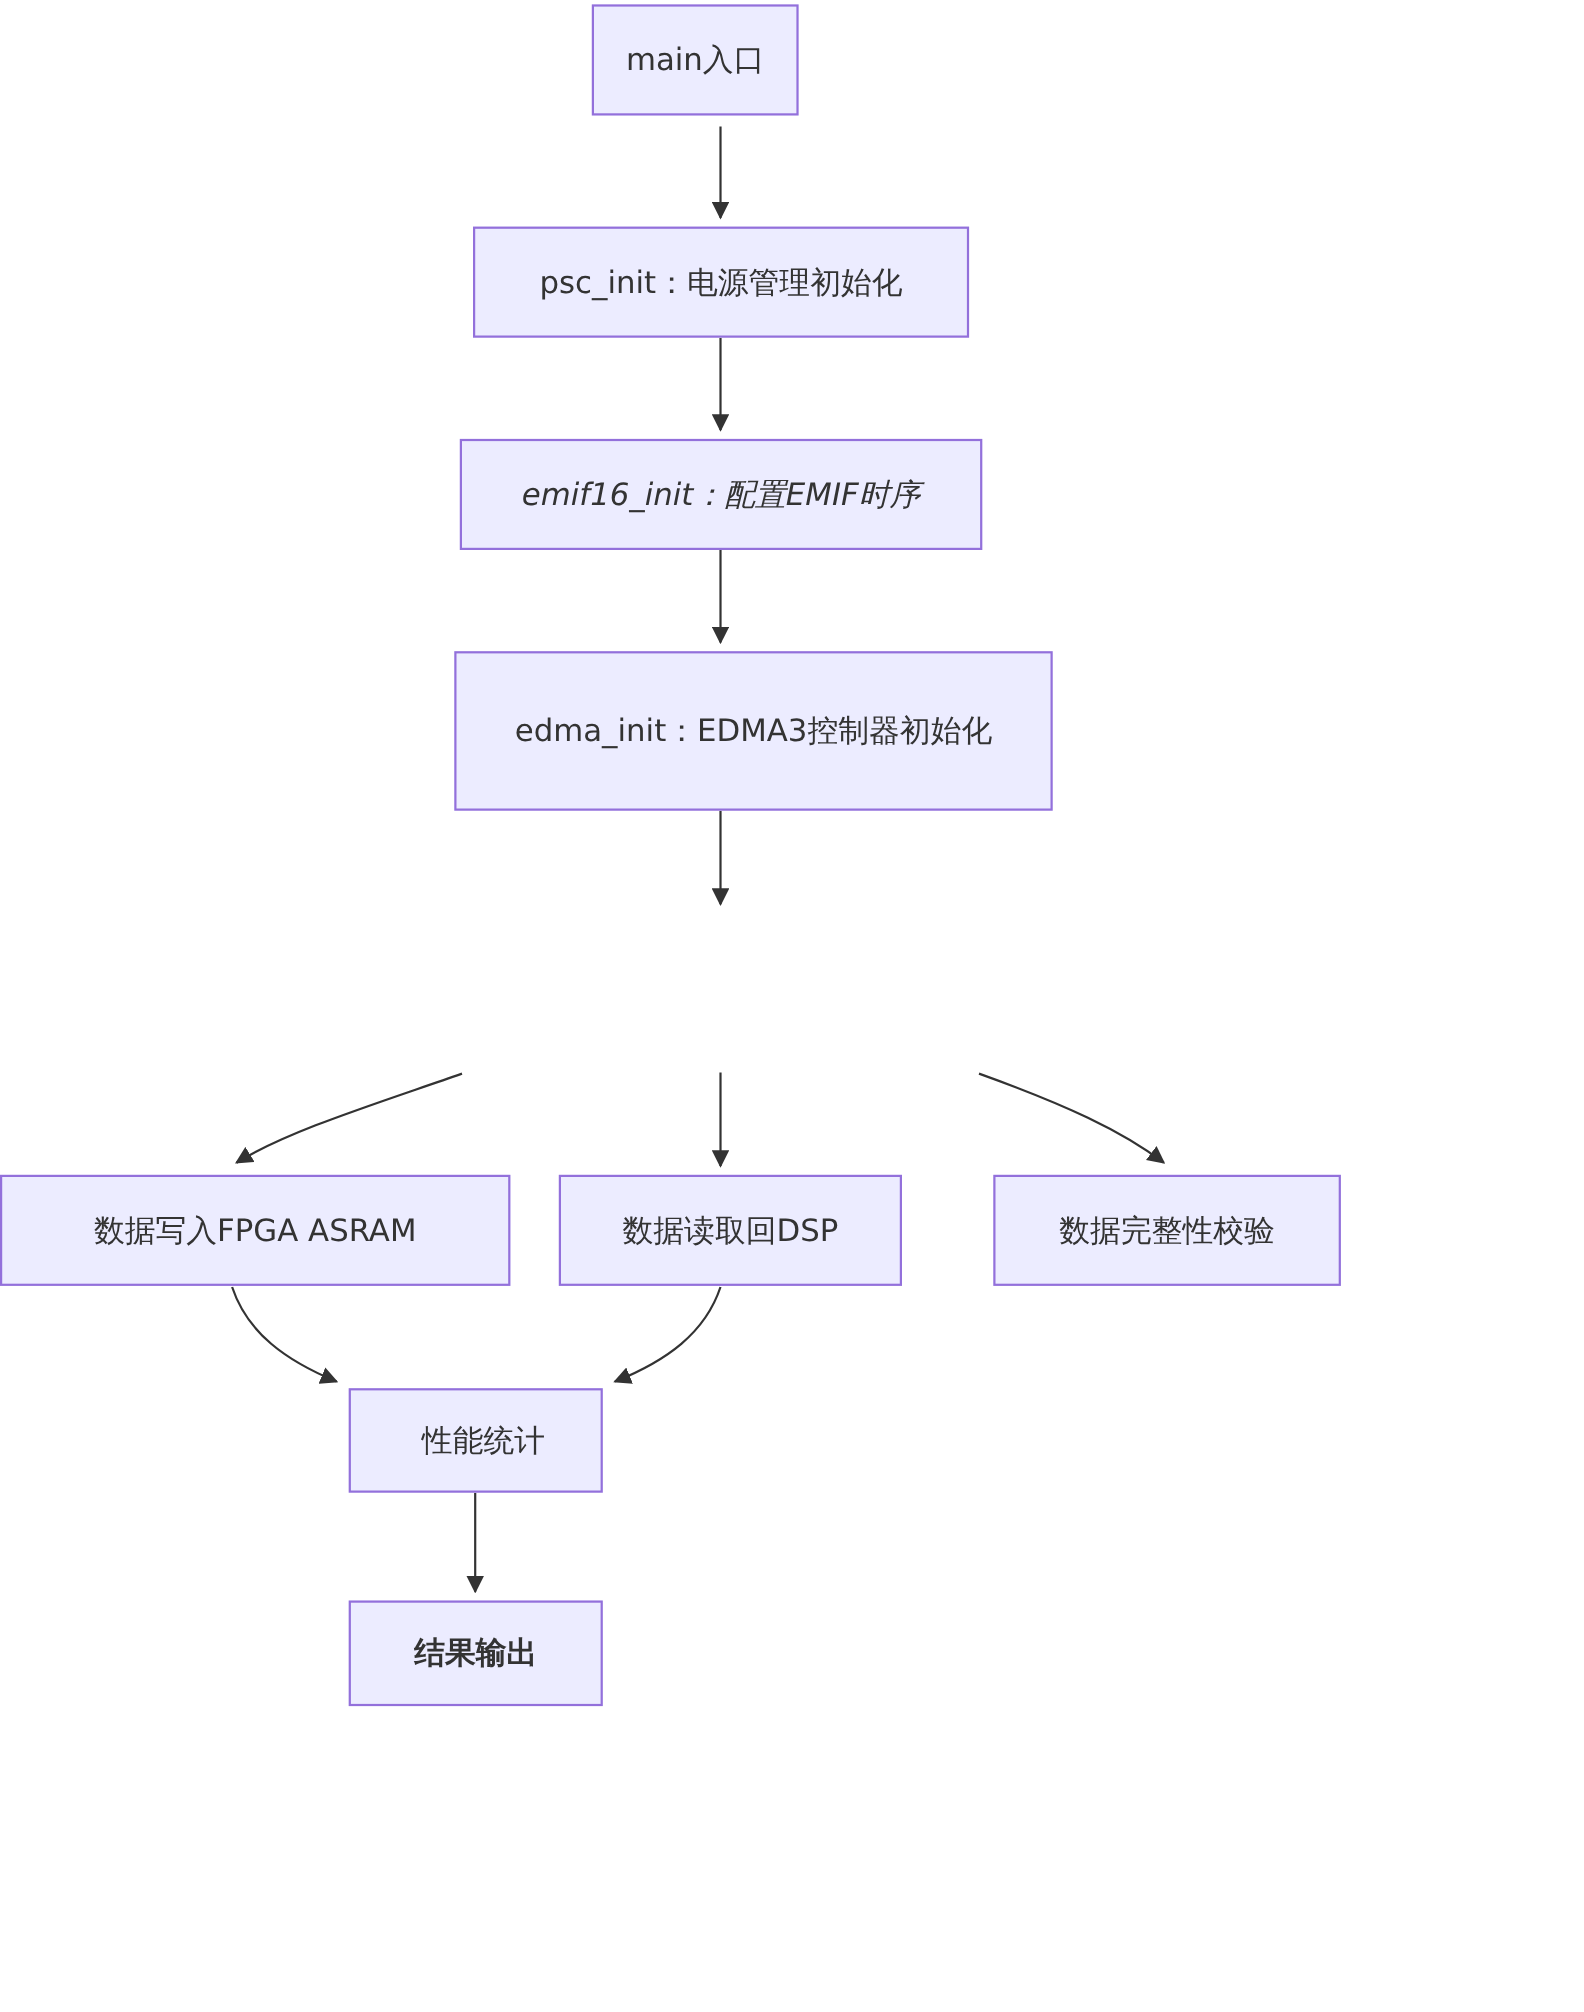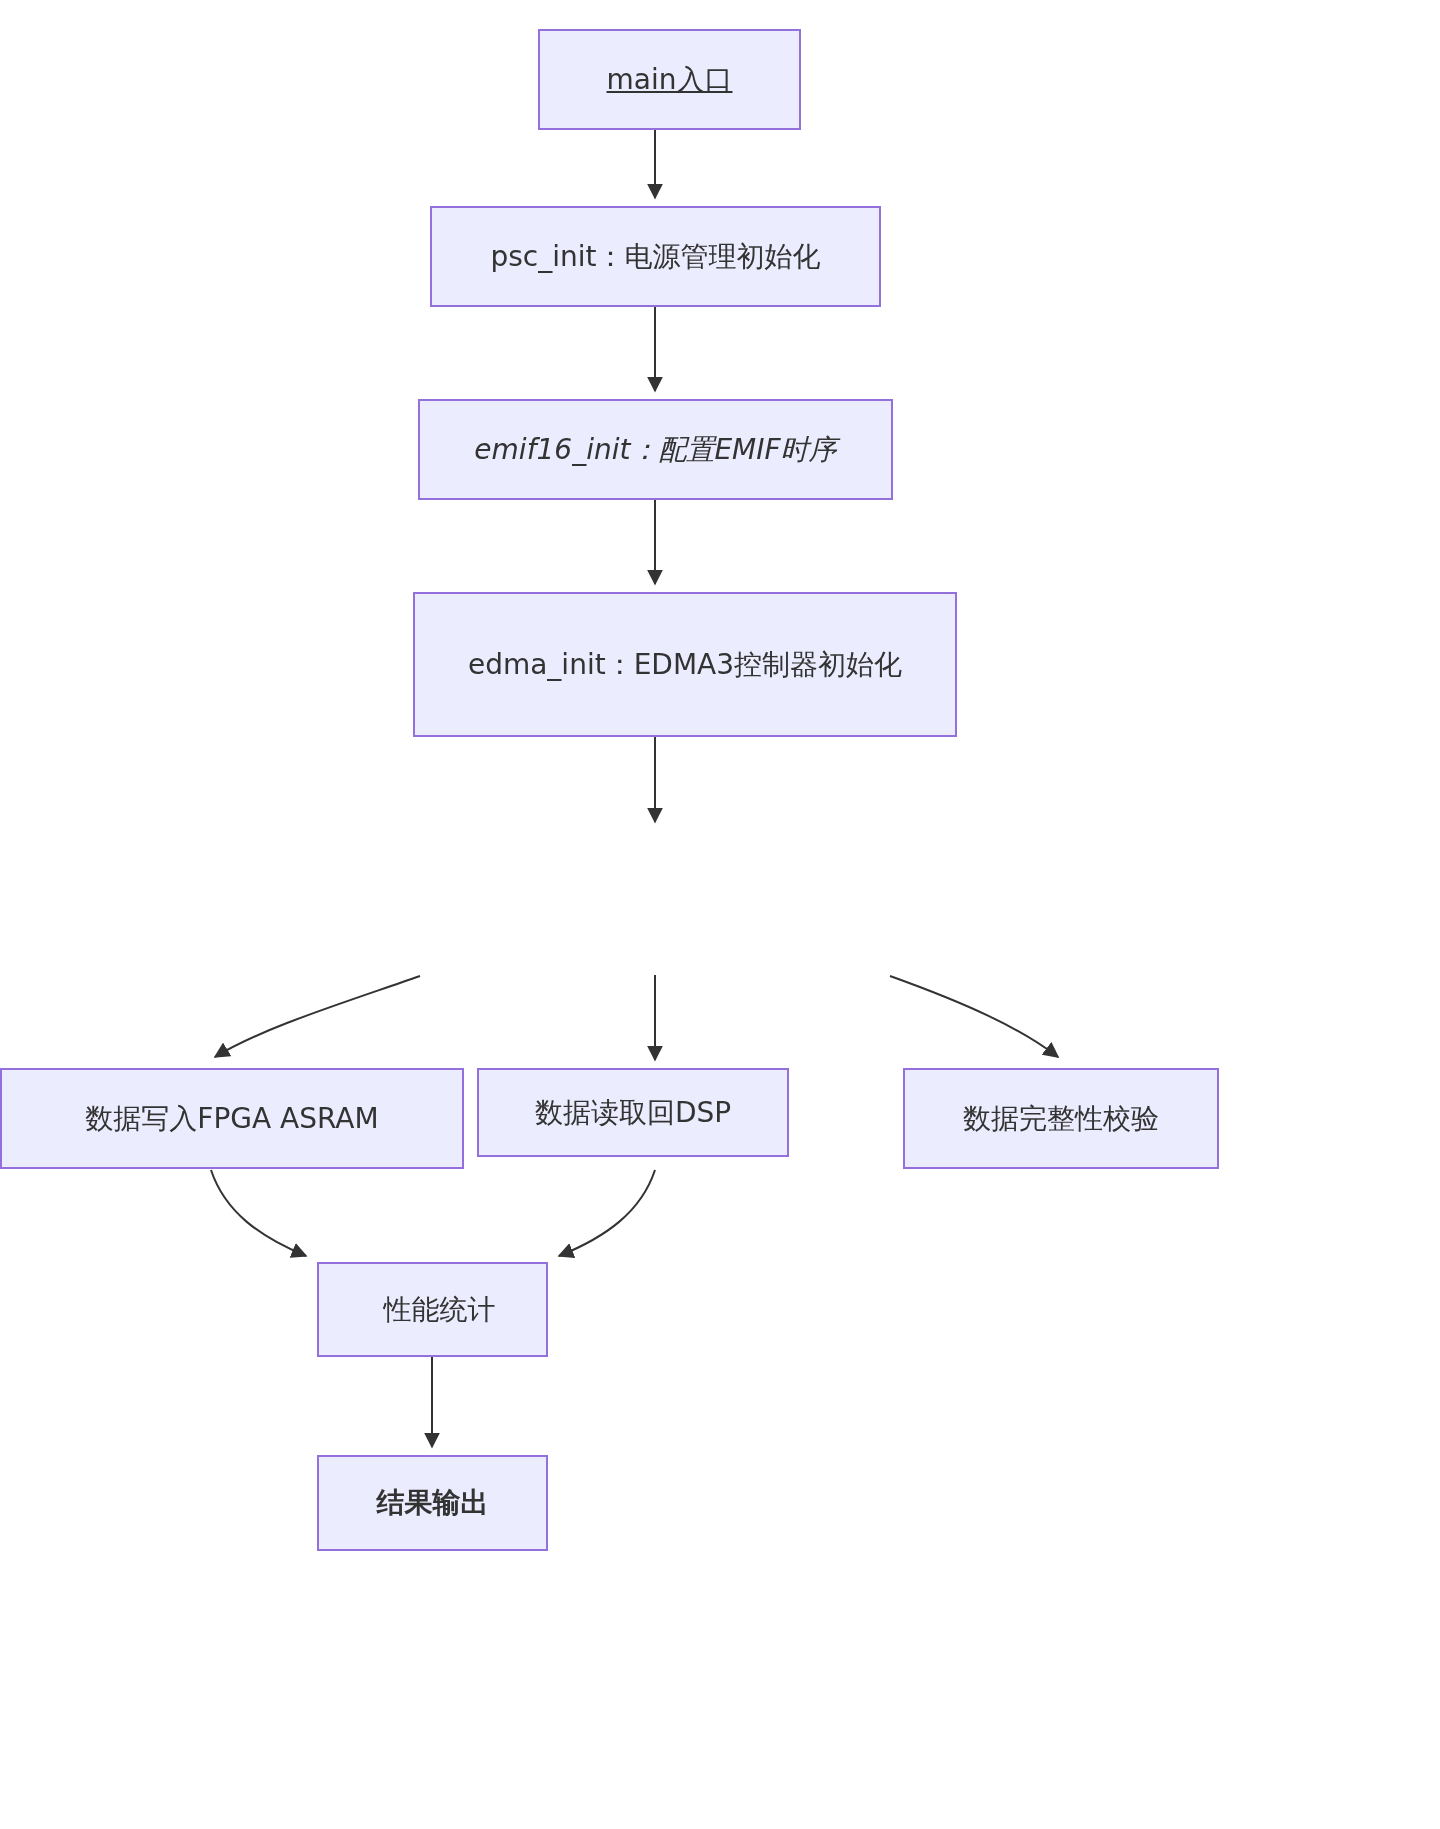--- a/index.html
+++ b/index.html
@@ -31,27 +31,27 @@
     color: #333333;
     font-size: 28px;
     line-height: 1.55;
     display: flex;
     align-items: center;
     justify-content: center;
     text-align: center;
     padding: 8px 24px;
   }
   
-  .n-main       { left: 538px;  top: 29px;   width: 263px; height: 101px; text-decoration: underline; }
+  .n-main       { left: 538px;  top: 4px;   width: 188px; height: 101px; }
   .n-psc        { left: 430px;  top: 206px;  width: 451px; height: 101px; text-align: center; }
   .n-emif       { left: 418px;  top: 399px;  width: 475px; height: 101px; font-style: italic; }
   .n-edma-init  { left: 413px;  top: 592px;  width: 544px; height: 145px; }
   .n-edma-test  { left: 413px;  top: 830px;  width: 484px; height: 145px; }
   .n-write      { left: 0;   top: 1068px; width: 464px; height: 101px; }
-  .n-read       { left: 477px;  top: 1068px; width: 312px; height: 89px; }
+  .n-read       { left: 508px;  top: 1068px; width: 312px; height: 101px; }
   .n-verify     { left: 903px;  top: 1068px; width: 316px; height: 101px; }
   .n-perf       { left: 317px;  top: 1262px; width: 231px; height: 95px; padding-left: 38px;  }
   .n-output     { left: 317px;  top: 1455px; width: 231px; height: 96px; font-weight: bold;  }
   .edge {
     stroke: #333333;
     stroke-width: 2px;
     fill: none;
   }
 </style>
 </head>

